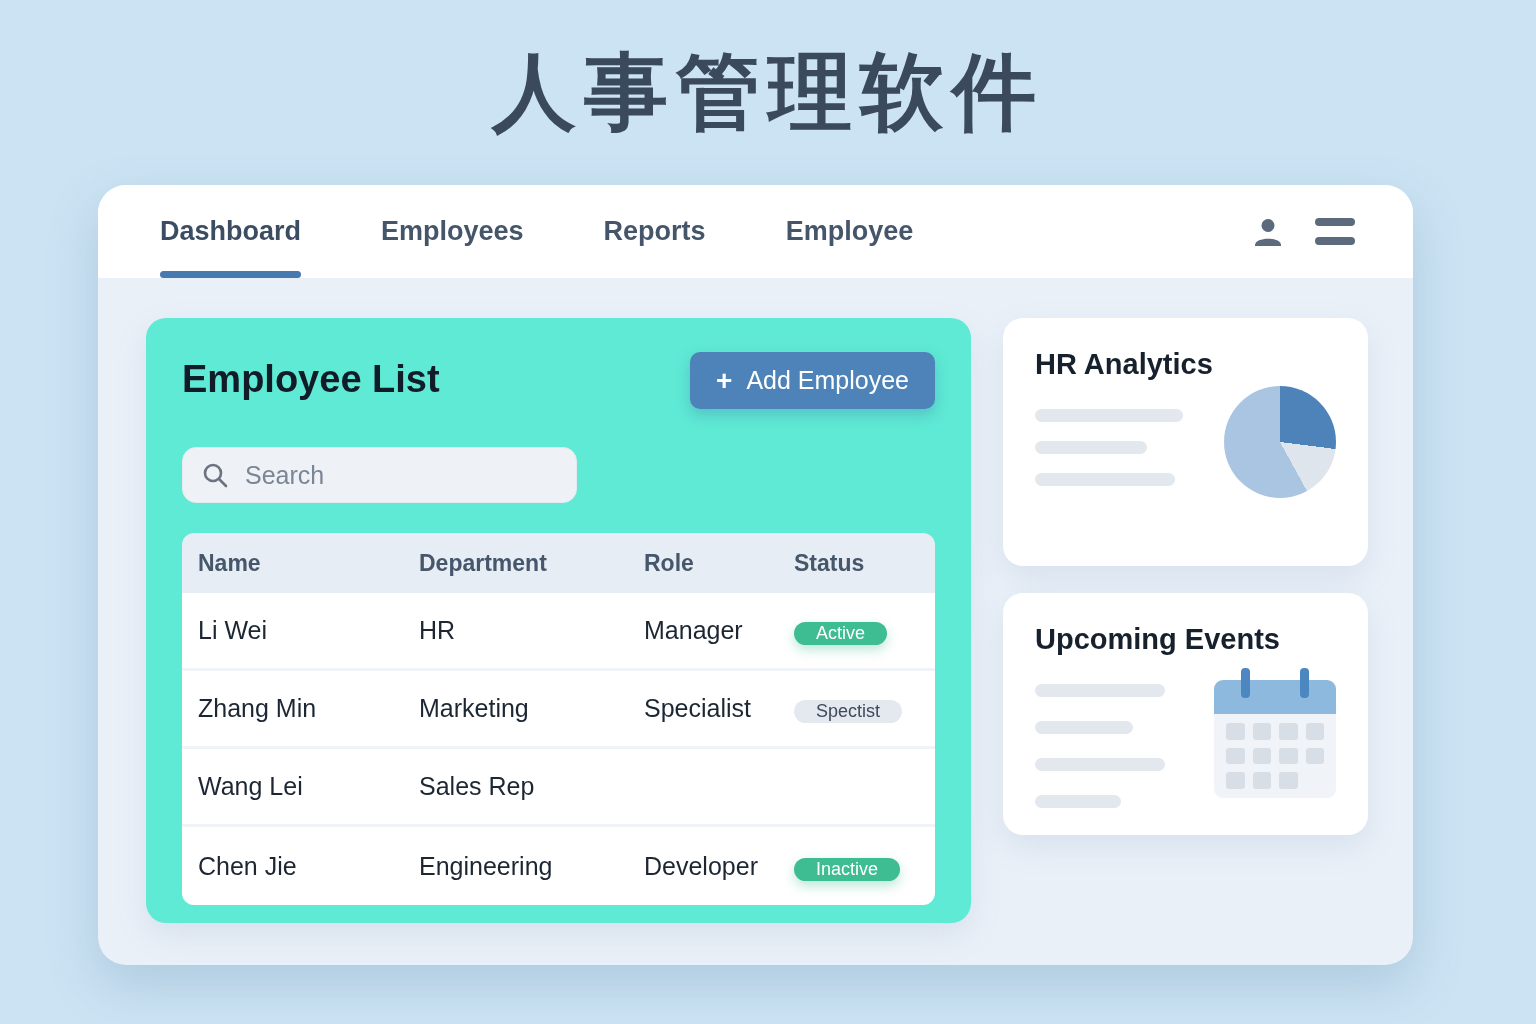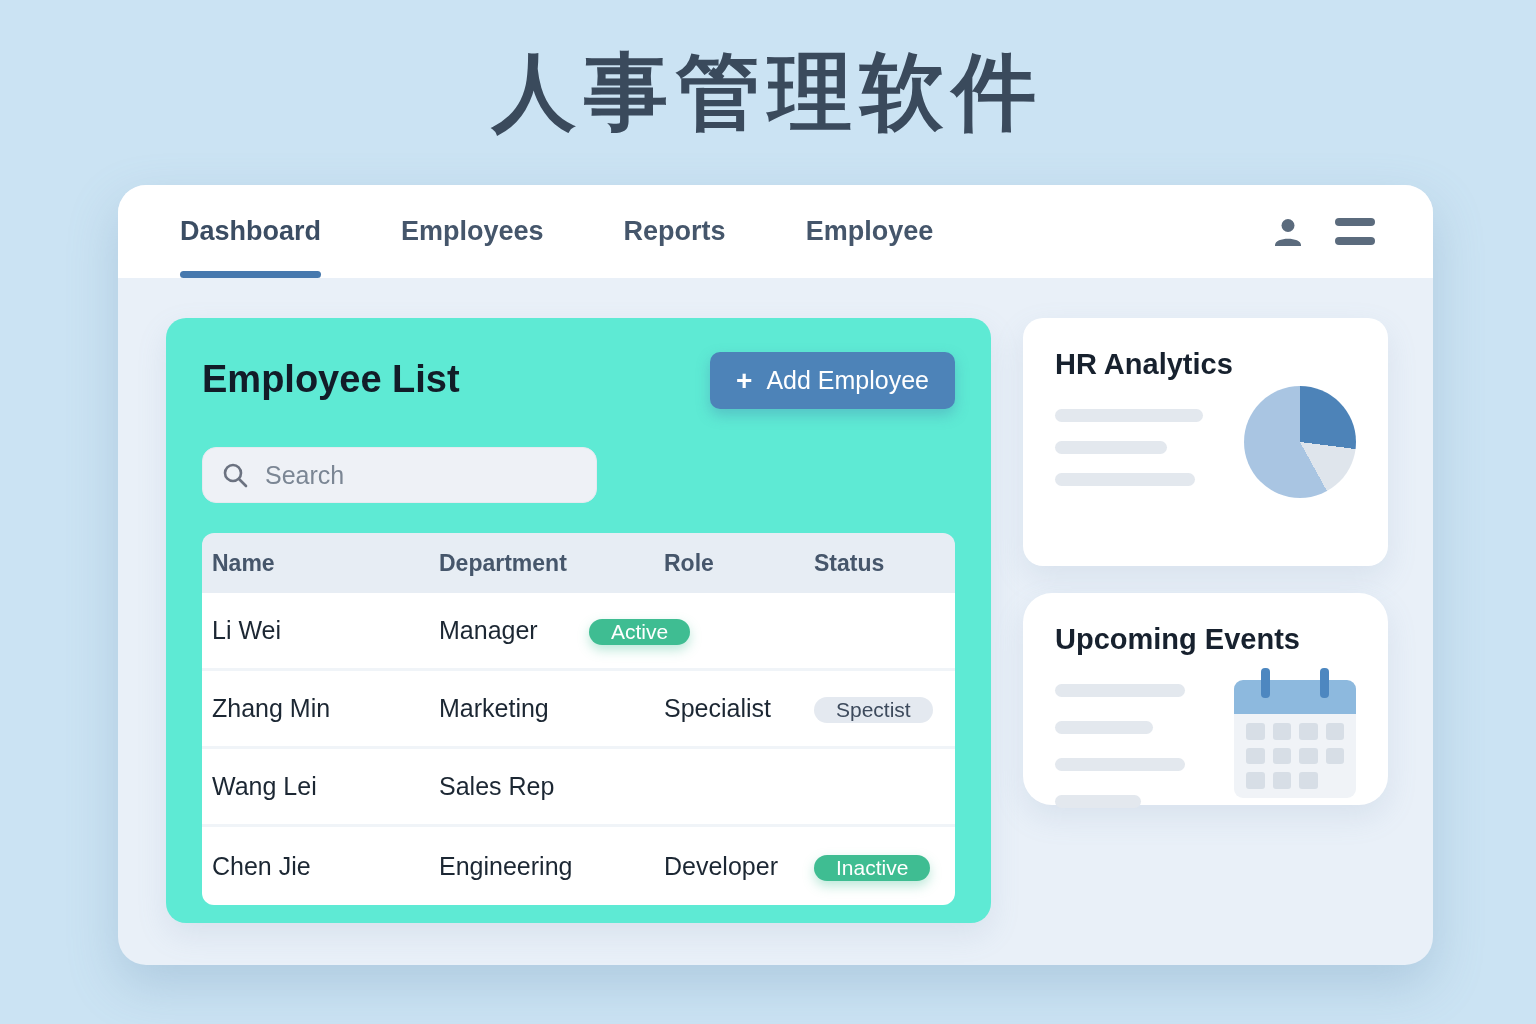--- a/index.html
+++ b/index.html
@@ -17,21 +17,21 @@
     padding-top:36px;
     font-size:84px;
     font-weight:800;
     letter-spacing:8px;
     color:#3a4a5c;
   }
 
   
   .app-card {
     position:absolute;
-    left:118px; top:185px;
+    left:98px; top:185px;
     width:1315px; height:780px;
     border-radius:28px;
     background:#e9f0f8;
     box-shadow:0 20px 50px rgba(110,145,180,.30);
     overflow:hidden;
   }
 
   
   .nav-bar {
     height:93px;
@@ -124,30 +124,30 @@
   }
   .trow {
     display:flex; align-items:center;
     height:78px;
     background:#ffffff;
     border-bottom:3px solid #f0f4f8;
     font-size:25px; color:#1c2733;
     cursor:pointer;
   }
   .trow:last-child { border-bottom:none; }
-  .col-name   { width:237px; padding-left:10px; }
+  .col-name   { width:237px; padding-left:16px; }
   .col-dept   { width:225px; }
   .col-role   { width:150px; }
   .col-status { flex:1; }
 
   .badge {
     display:inline-block;
     padding:1px 22px;
     border-radius:24px;
-    font-size:21px;
+    font-size:18px;
   }
   .badge[data-style="green"] { background:#3fbd92; color:#ffffff; box-shadow:0 5px 12px rgba(63,189,146,.35); }
   .badge[data-style="gray"]  { background:#e4e9f0; color:#3d4a5c; }
 
   
   .side-col { width:365px; display:flex; flex-direction:column; gap:27px; }
   .side-card {
     background:#ffffff;
     border-radius:20px;
     padding:30px 32px;
@@ -158,21 +158,21 @@
   .analytics-card { height:248px; display:flex; justify-content:space-between; }
   .skel-bars { display:flex; flex-direction:column; gap:19px; margin-top:28px; }
   .skel-bars .bar { height:13px; border-radius:7px; background:#e3e8ee; }
   .pie {
     width:112px; height:112px;
     border-radius:50%;
     align-self:center;
     flex:none;
   }
 
-  .events-card { height:212px;border-radius:29px; }
+  .events-card { height:242px; }
   .events-body { display:flex; justify-content:space-between; margin-top:24px; }
   .events-bars { display:flex; flex-direction:column; gap:24px; margin-top:4px; }
   .events-bars .bar { height:13px; border-radius:7px; background:#e3e8ee; }
 
   .calendar { width:122px; height:118px; position:relative; flex:none; }
   .cal-ring {
     position:absolute; top:-12px;
     width:9px; height:30px;
     border-radius:4px;
     background:#4d87c0;
@@ -237,20 +237,21 @@
       <div class="emp-table">
         <div class="thead">
           <div class="col-name">Name</div>
           <div class="col-dept">Department</div>
           <div class="col-role">Role</div>
           <div class="col-status">Status</div>
         </div>
 
         <div class="trow">
           <div class="col-name">Li Wei</div>
+          <div class="col-dept">HR</div>
           <div class="col-role">Manager</div>
           <div class="col-status">
             <span class="badge" data-style="green">Active</span>
           </div>
         </div>
 
         <div class="trow">
           <div class="col-name">Zhang Min</div>
           <div class="col-dept">Marketing</div>
           <div class="col-role">Specialist</div>

